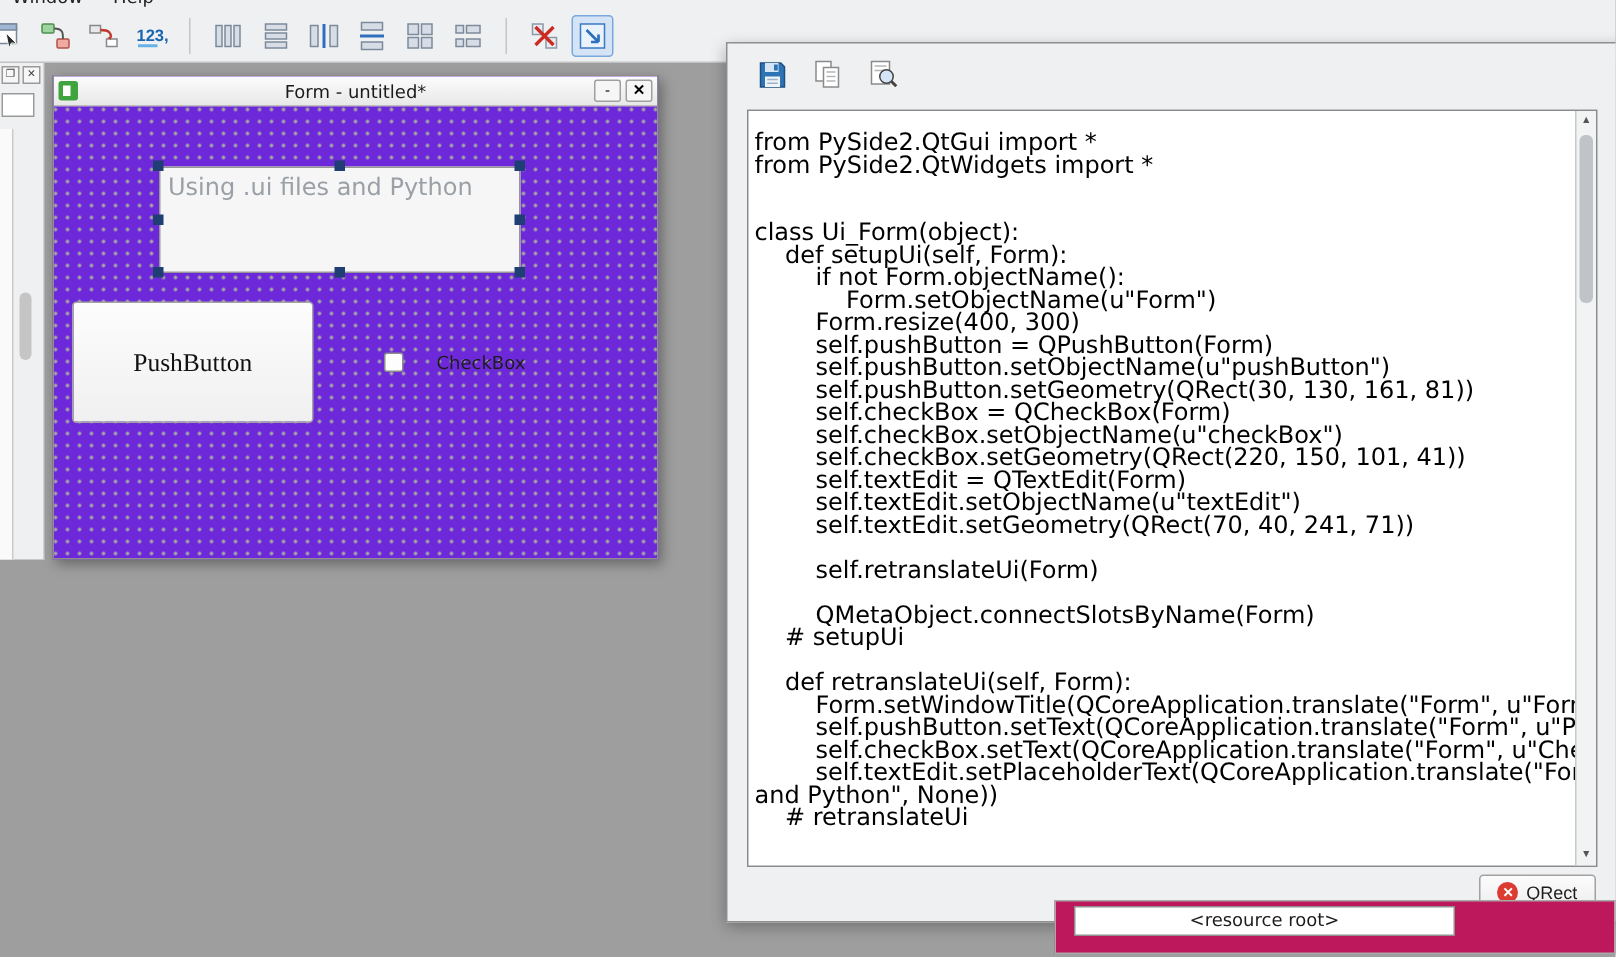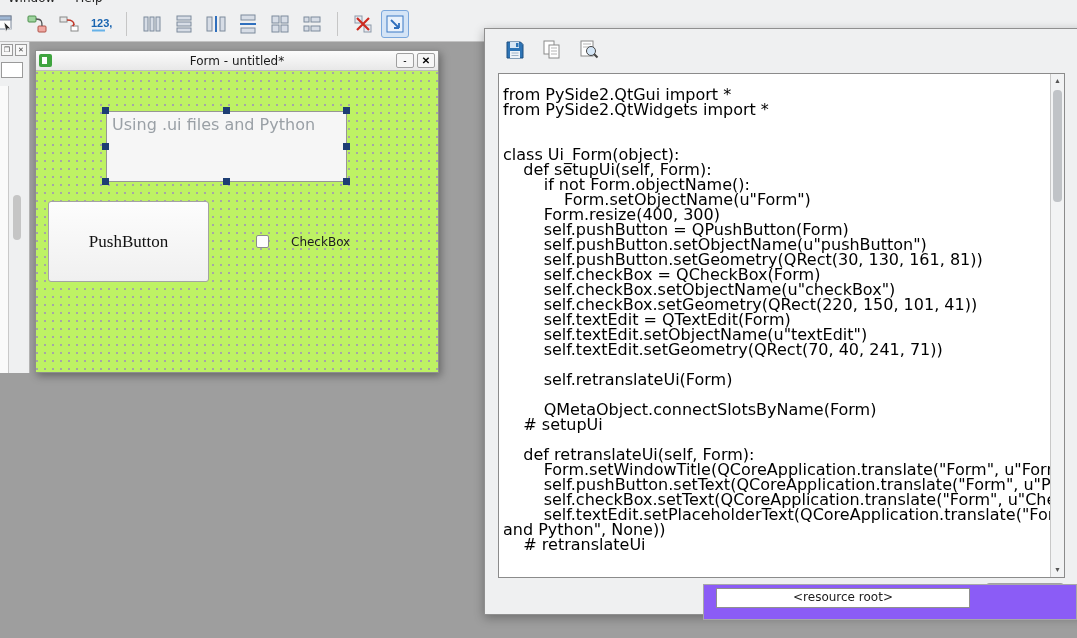--- a/index.html
+++ b/index.html
@@ -24,21 +24,21 @@
   .left-dock{position:absolute;left:0;top:42px;width:30px;height:331px;background:#eff0f1;
              border-right:1px solid #b5b5b5;}
   .dock-btns{position:absolute;left:1px;top:2px;display:flex;gap:2px;}
   .dock-btn{width:12px;height:12px;border:1px solid #9a9a9a;background:#f7f7f7;font-size:7px;
             line-height:10px;text-align:center;color:#444;padding:0;}
   .dock-input{position:absolute;left:1px;top:20px;width:22px;height:16px;background:#fff;border:1px solid #9a9a9a;}
   .dock-strip{position:absolute;left:0;top:44px;width:9px;height:287px;background:#fafafa;border-right:1px solid #c9c9c9;}
   .dock-scroll{position:absolute;left:13px;top:153px;width:8px;height:45px;background:#c5c5c5;border-radius:4px;}
 
   
-  .form-window{position:absolute;left:35px;top:50px;width:404px;height:323px;background:#bef264;
+  .form-window{position:absolute;left:35px;top:50px;width:404px;height:323px;background:#6d28d9;
                border:1px solid #8e8e8e;box-shadow:2px 3px 8px rgba(0,0,0,.35);}
   .fw-titlebar{position:relative;height:20px;background:linear-gradient(#fcfcfc,#e8e8e8);
                border-bottom:1px solid #bdbdbd;display:flex;align-items:center;padding:0 3px;}
   .fw-icon{width:13px;height:13px;background:#3fa43f;border-radius:2px;position:relative;flex:0 0 auto;}
   .fw-icon::after{content:"";position:absolute;left:3px;top:3px;width:5px;height:7px;background:#fff;}
   .fw-title{position:absolute;left:0;right:0;text-align:center;font-size:12px;color:#1a1a1a;}
   .fw-btn{width:18px;height:15px;border:1px solid #9f9f9f;background:#f6f6f6;border-radius:2px;
           font-size:10px;line-height:12px;text-align:center;margin-left:3px;z-index:1;padding:0;}
   .fw-btn.close{font-weight:bold;}
   .fw-body{position:relative;height:301px;
@@ -71,21 +71,21 @@
   .sb-up{top:0;}
   .sb-down{bottom:0;}
   .sb-thumb{position:absolute;left:2px;top:16px;width:9px;height:112px;background:#c0c3c7;border-radius:4px;}
   .cd-close{position:absolute;left:501px;top:554px;width:78px;height:24px;border:1px solid #a2a2a2;
             border-radius:3px;background:linear-gradient(#fcfcfc,#ededed);display:flex;align-items:center;
             justify-content:center;gap:5px;font-size:12px;color:#1c1c1c;}
   .close-glyph{width:14px;height:14px;border-radius:50%;background:#dc3b32;color:#fff;font-size:9px;
                line-height:14px;text-align:center;font-weight:bold;flex:0 0 auto;}
 
   
-  .resource-panel{position:absolute;left:703px;top:584px;width:374px;height:36px;background:#8b5cf6;
+  .resource-panel{position:absolute;left:703px;top:600px;width:374px;height:36px;background:#be185d;
                   border:1px solid #a8a8a8;}
   .resource-root{position:absolute;left:12px;top:3px;width:254px;height:20px;background:#fff;
                  border:1px solid #8f8f8f;text-align:center;font-size:12px;padding-top:1px;}
 </style>
 </head>
 <body>
 
 <div class="screen">
 
   <div class="menustrip">

